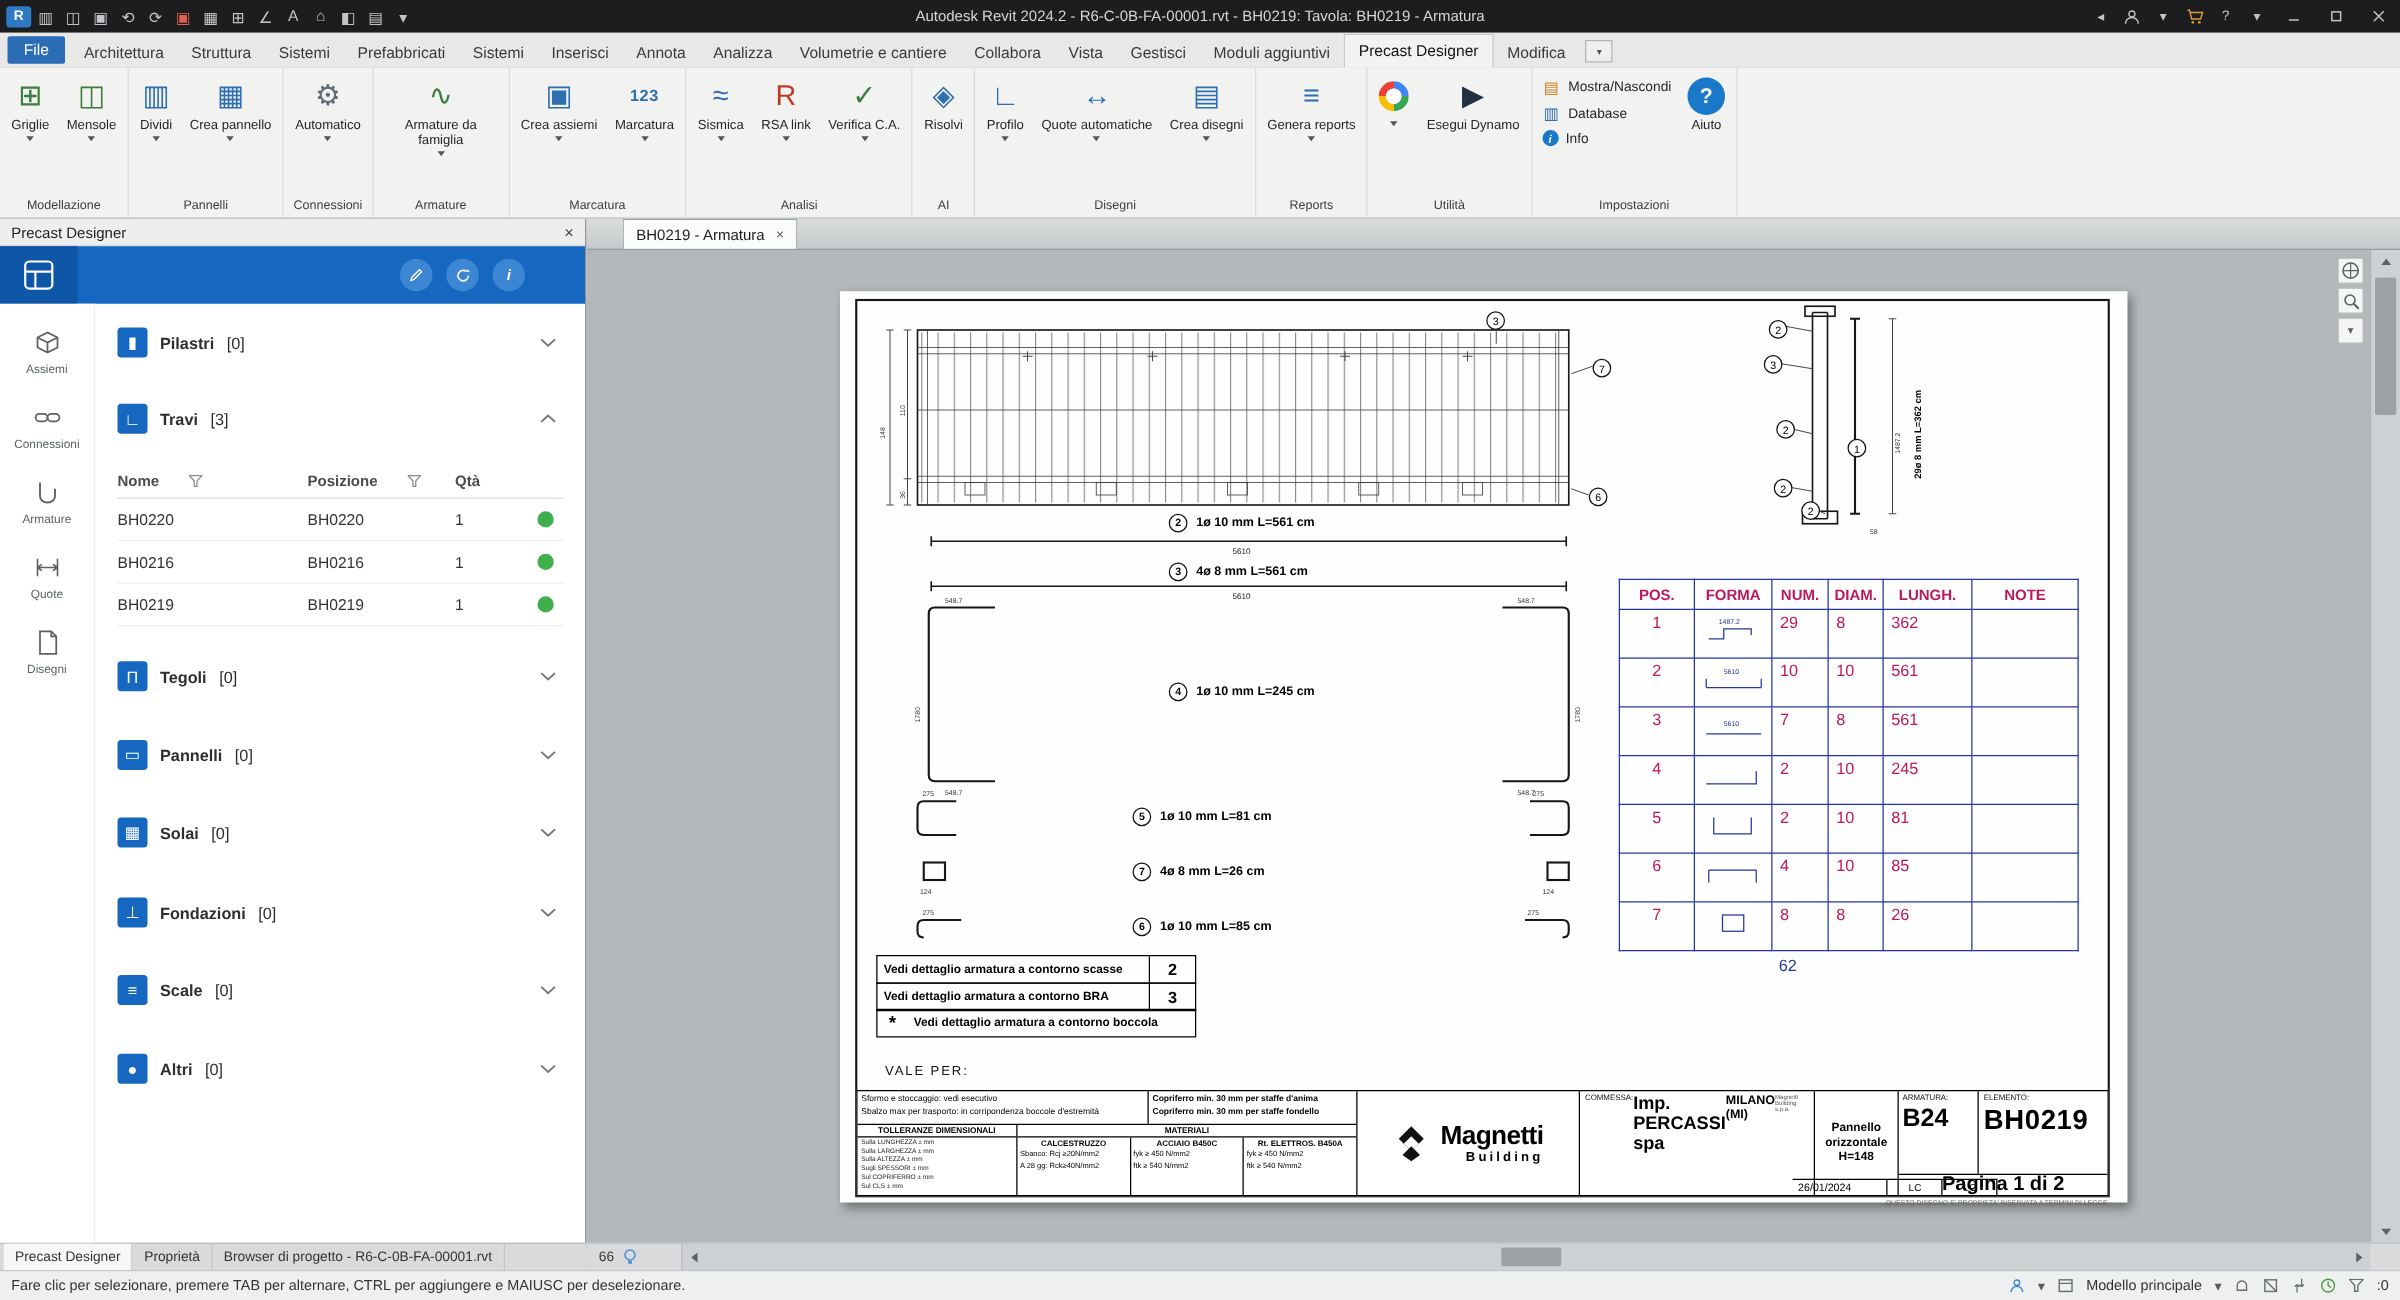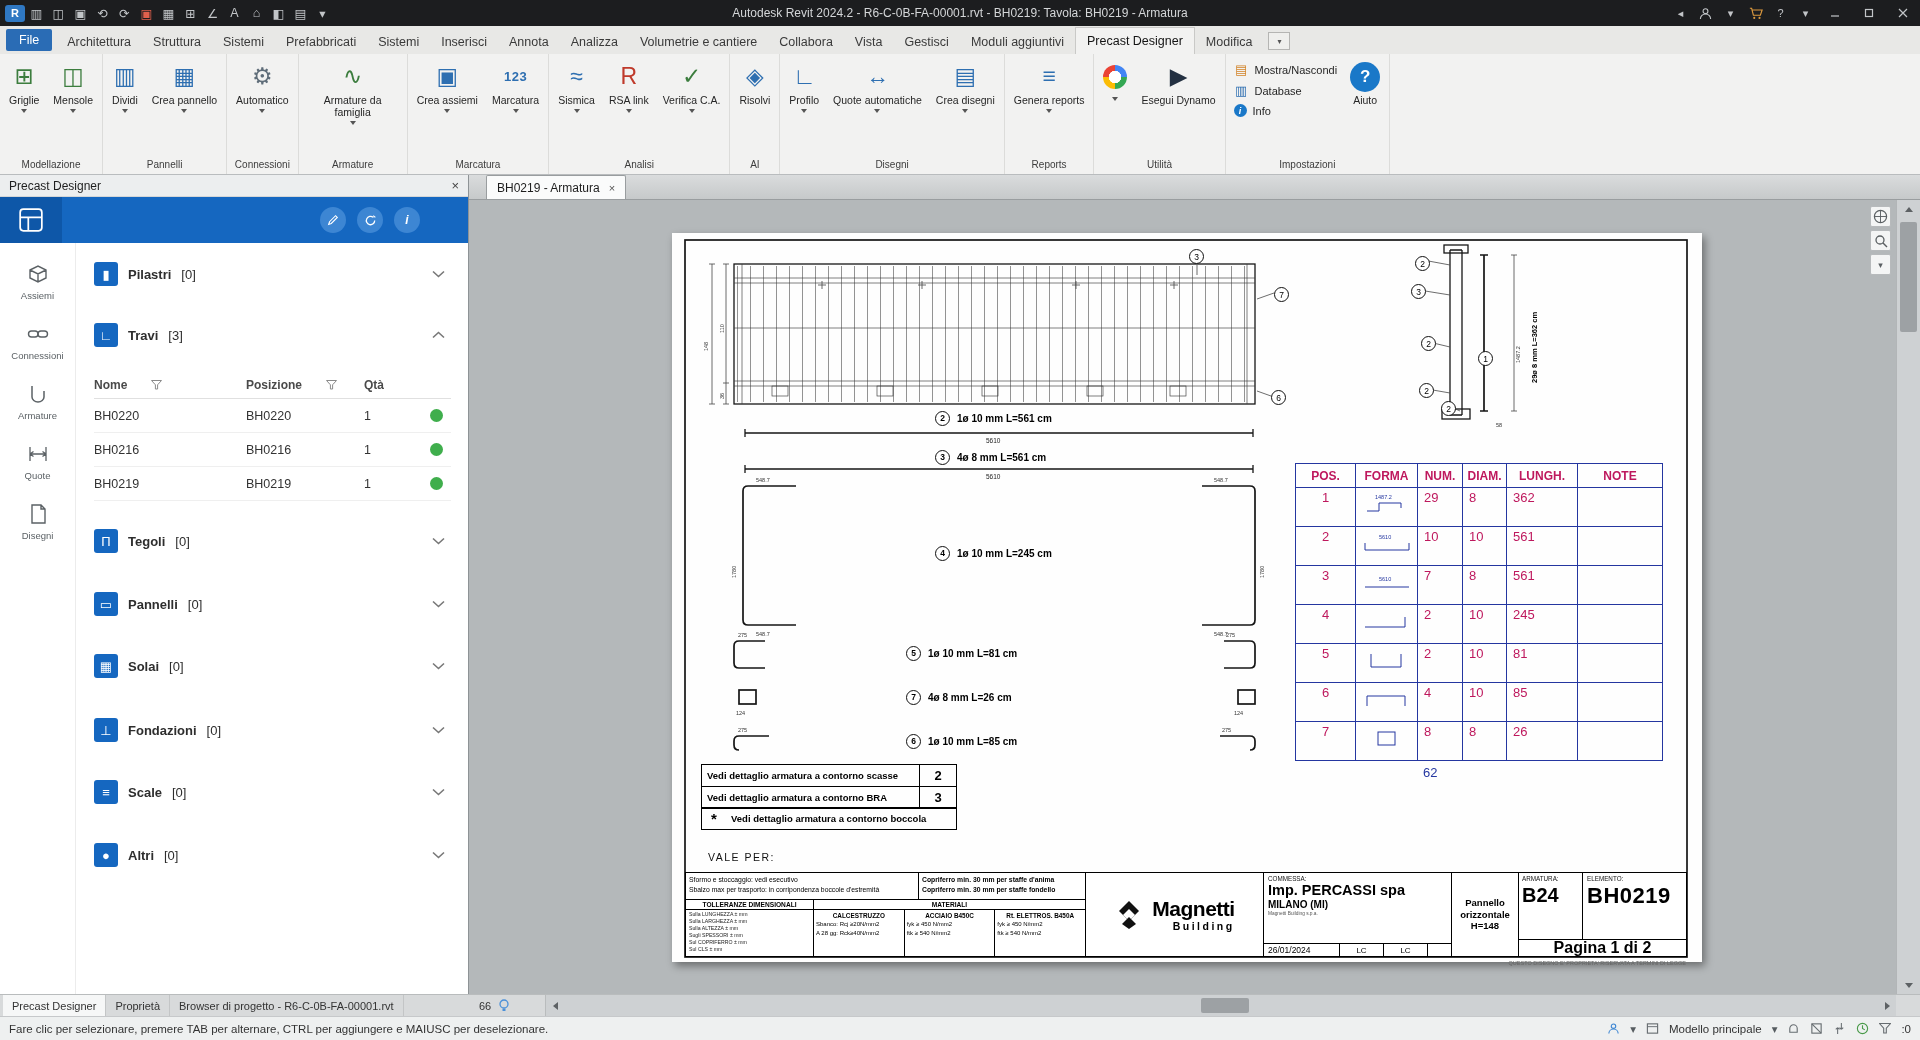--- a/index.html
+++ b/index.html
@@ -59,21 +59,21 @@
 .chev{margin-left:auto;margin-right:6px}
 .thead{position:absolute;left:94px;width:357px;top:196px;height:28px;display:flex;align-items:center;font-size:12px;font-weight:bold;color:#4a4a4a;border-bottom:1px solid #e0e0e0}
 .th1{width:152px;display:flex;align-items:center;gap:24px}
 .th2{width:118px;display:flex;align-items:center;gap:24px}
 .trow{position:absolute;left:94px;width:357px;height:34px;display:flex;align-items:center;font-size:12.5px;color:#333;border-bottom:1px solid #efefef}
 .td1{width:152px}.td2{width:118px}.td3{width:40px}
 .dot{width:13px;height:13px;border-radius:50%;background:#3fae4c;margin-left:auto;margin-right:8px}
 
 
 .viewtabs{position:absolute;left:469px;top:175px;right:0;height:25px;background:linear-gradient(#dadcdd,#c6c9ca);border-bottom:1px solid #999d9f;display:flex;align-items:stretch;z-index:20}
-.vtab{margin-left:17px;display:flex;align-items:center;gap:9px;background:#fafbfb;border:1px solid #999d9f;border-bottom:none;padding:0 10px;font-size:12px;color:#1d1d1d;border-radius:2px 2px 0 0}
+.vtab{margin-left:29px;display:flex;align-items:center;gap:9px;background:#fafbfb;border:1px solid #999d9f;border-bottom:none;padding:0 10px;font-size:12px;color:#1d1d1d;border-radius:2px 2px 0 0}
 .vtab .x{font-size:11px;color:#555}
 .canvasbg{position:absolute;left:469px;top:200px;right:24px;bottom:46px;background:#b4b8ba;z-index:1}
 .sheet{position:absolute;left:672px;top:233px;width:1030px;height:729px;background:#fefefe;box-shadow:3px 4px 8px rgba(0,0,0,.4);z-index:5}
 .lw{position:absolute;top:0;left:0}
 .lw .k{stroke:#161616;stroke-width:1.3;fill:none}
 .lw .kb{stroke:#161616;stroke-width:1.7;fill:none}
 .lw .k2{stroke:#3c3c3c;stroke-width:.65;fill:none}
 .lw .k3{stroke:#474747;stroke-width:.8;fill:none}
 .lw text{fill:#222;font-size:6.5px}
 .lw .t5{font-size:5.5px;fill:#333}
@@ -111,21 +111,21 @@
 .tb-tol-l{flex:1;padding:1px 3px;font-size:5.2px;line-height:1.35;color:#222}
 .tb-mat{flex:1;display:flex;flex-direction:column}
 .tb-matcols{flex:1;display:flex}
 .tb-mc{flex:1;border-right:.9px solid #000;padding:1px 2px;font-size:6px;line-height:1.45}
 .tb-mc:last-child{border-right:none}
 .tb-mc b{display:block;font-size:6.4px;text-align:center}
 .tb-logo{width:178px;border-right:1.2px solid #000;display:flex;align-items:center;justify-content:center;gap:8px}
 .brandbox{display:flex;flex-direction:column}
 .brand{font-size:21px;font-weight:bold;letter-spacing:-.5px;line-height:1}
 .brand2{font-size:10.5px;font-weight:bold;letter-spacing:2.5px;text-align:right;line-height:1;margin-top:2px}
-.tb-comm{width:188px;border-right:1.2px solid #000;display:flex;flex-direction:column;padding:2px 4px 0}
+.tb-comm{width:188px;border-right:1.2px solid #000;display:flex;flex-direction:row;padding:2px 4px 0}
 .tb-lab{font-size:6.3px;color:#111}
 .tb-commname{font-size:14.5px;font-weight:bold;line-height:1.1;margin-top:1px}
 .tb-city{font-size:10px;font-weight:bold}
 .tb-sub{font-size:4.8px;color:#555;margin-top:1px}
 .tb-sigrow{margin-top:auto;border-top:1.2px solid #000;display:flex;height:13px;margin-left:-4px;margin-right:-4px}
 .tb-date{width:76px;border-right:1.2px solid #000;font-size:8.5px;font-weight:normal;display:flex;align-items:center;padding-left:4px}
 .tb-sig{width:44px;border-right:1.2px solid #000;font-size:8px;display:flex;align-items:center;justify-content:center}
 .tb-pan{width:67px;border-right:1.2px solid #000;display:flex;flex-direction:column;align-items:center;justify-content:center;font-size:9.5px;font-weight:bold;line-height:1.25;text-align:center}
 .tb-right{flex:1;display:flex;flex-direction:column}
 .tb-ae{flex:1;display:flex;border-bottom:1.2px solid #000}

